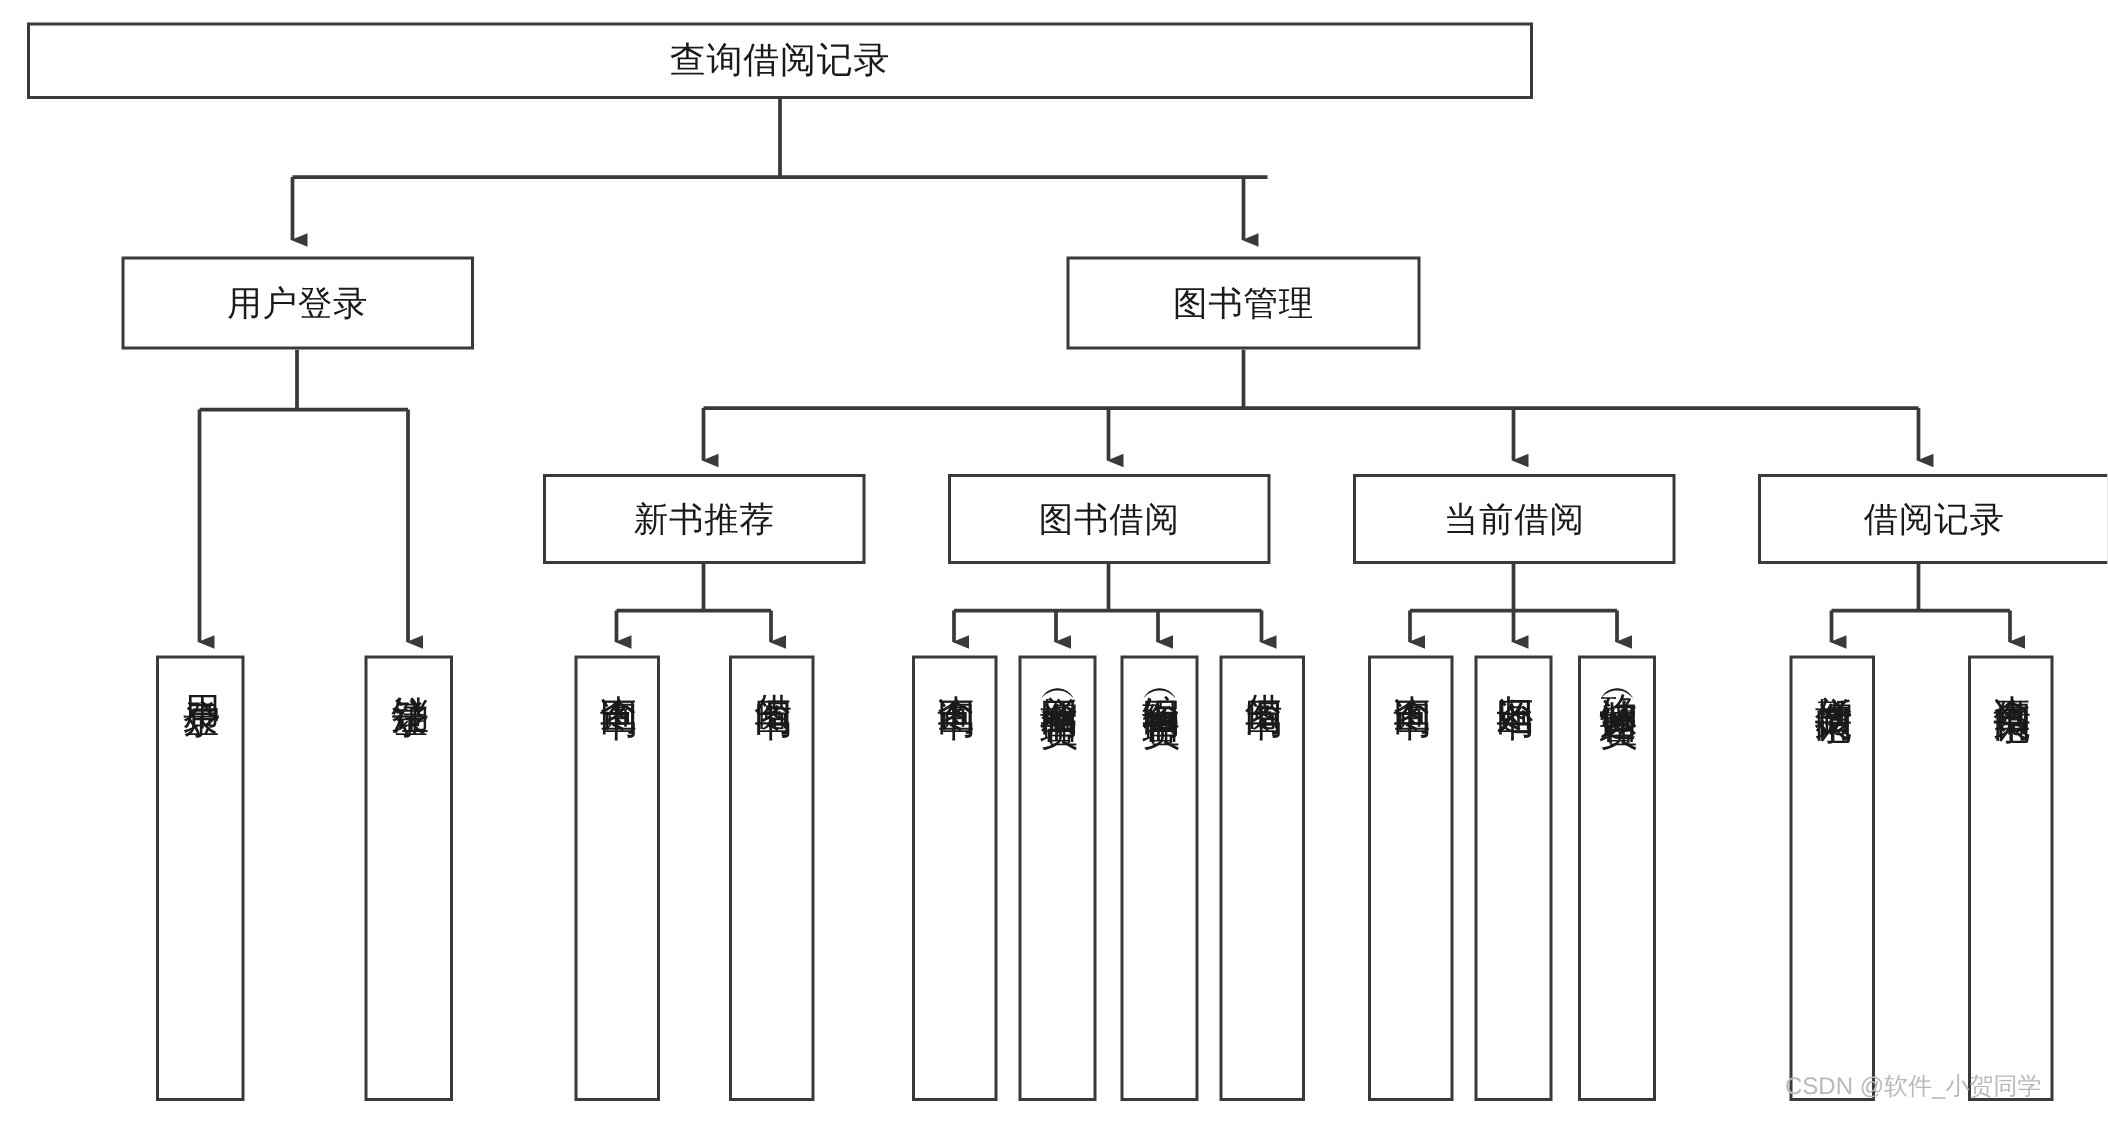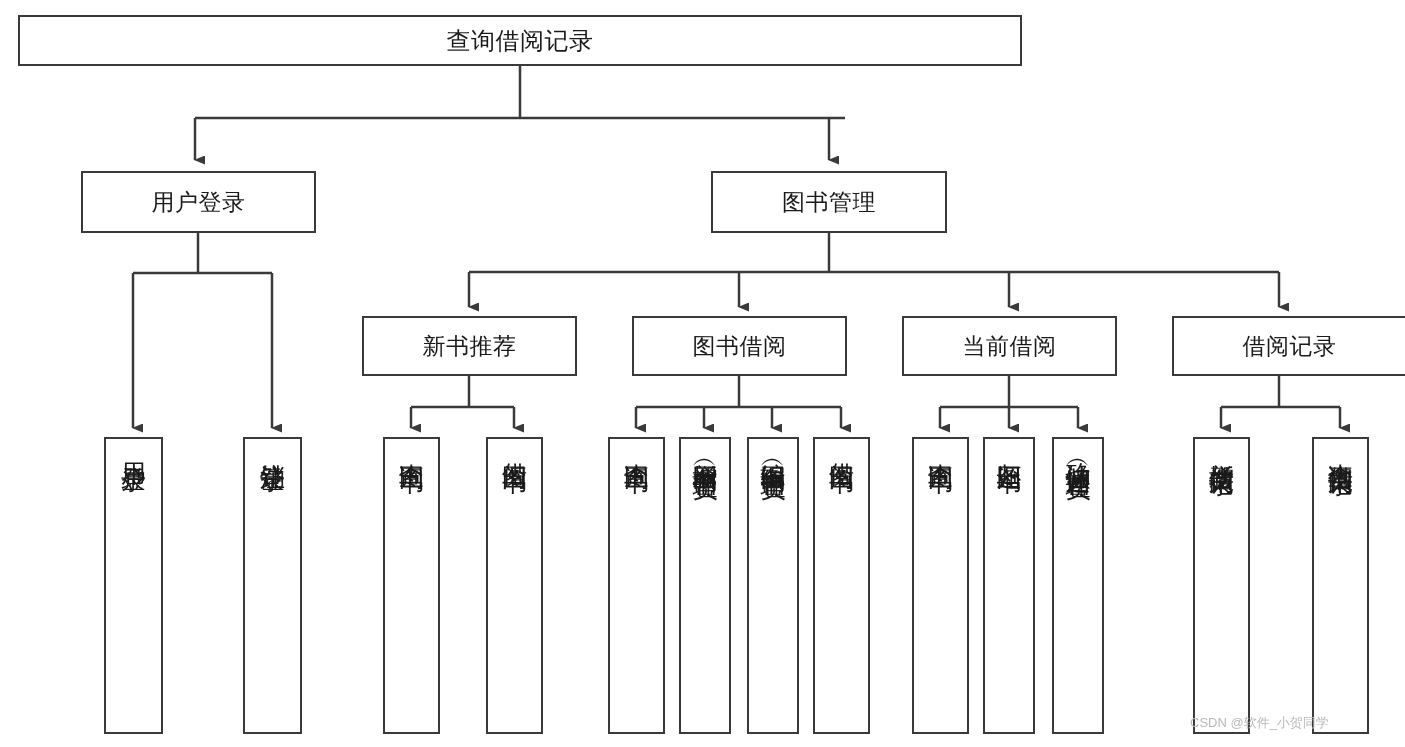--- a/index.html
+++ b/index.html
@@ -56,21 +56,21 @@
     font-size: 25px;
     letter-spacing: 2px;
     line-height: 1;
   }
   .node-root .node-label {
     font-size: 24px;
   }
   .watermark {
     position: absolute;
     font-family: "Liberation Sans", "DejaVu Sans", sans-serif;
-    font-size: 13px;
+    font-size: 16px;
     color: #b9b9b9;
     white-space: nowrap;
     pointer-events: none;
   }
 </style>
 </head>
 <body>
 
 <div id="diagram-root">
 

